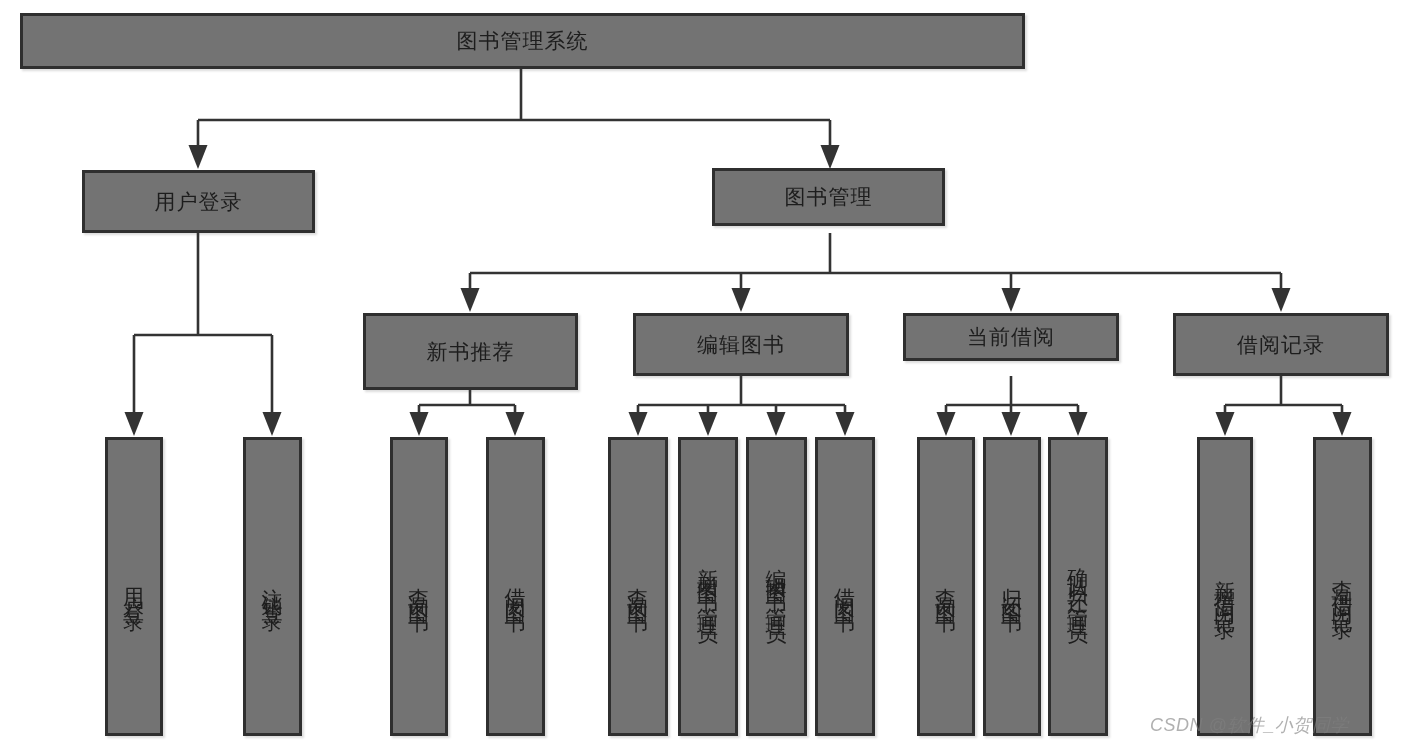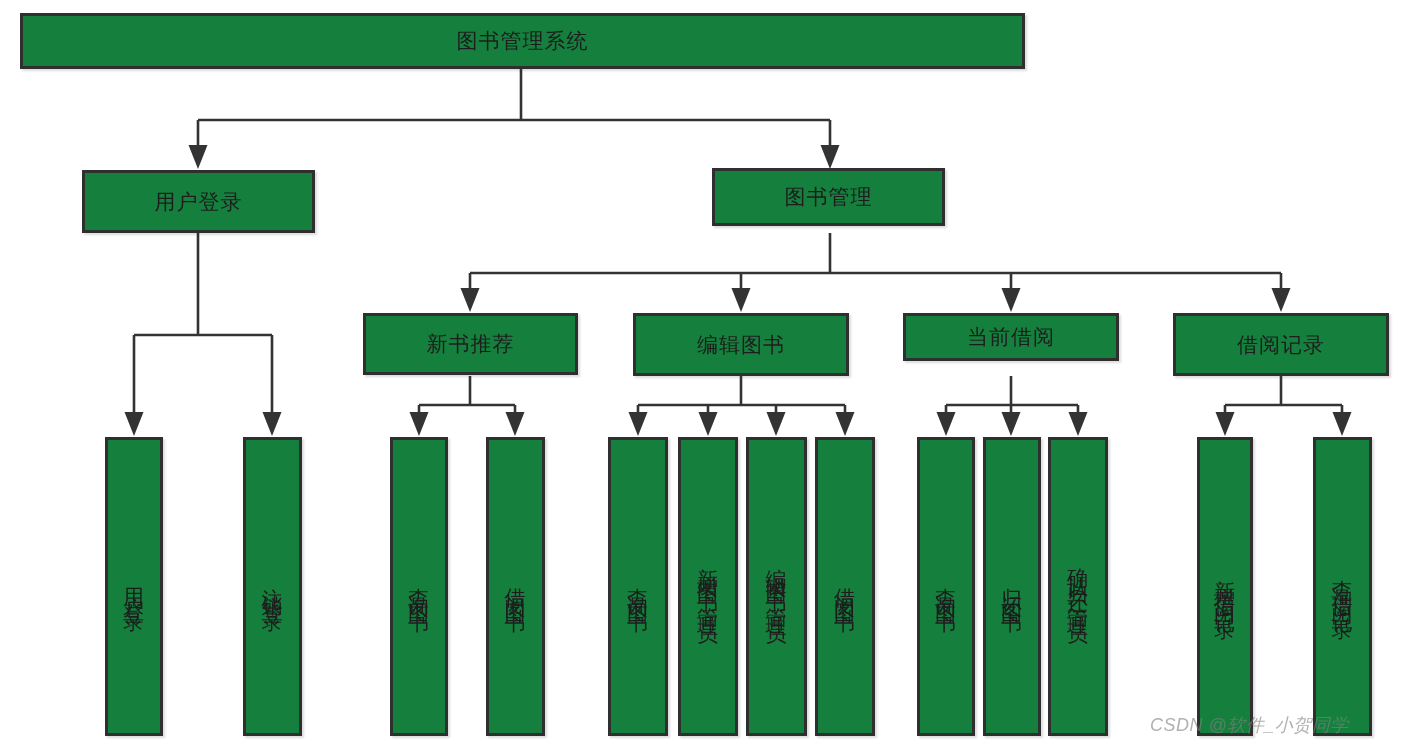--- a/index.html
+++ b/index.html
@@ -9,21 +9,21 @@
     background:#ffffff;
     overflow:hidden;
     font-family:"Liberation Sans", sans-serif;
   }
   .wires {
     position:absolute; left:0; top:0; width:1405px; height:747px;
     z-index:0; pointer-events:none;
   }
   .box {
     position:absolute;
-    background:#15803d;
+    background:#737373;
     border:3px solid #2f2f2f;
     box-sizing:border-box;
     display:flex; align-items:center; justify-content:center;
     box-shadow:2px 2px 2px rgba(60,60,60,0.18);
     z-index:1;
   }
   .hbox .lbl {
     font-size:21px; color:#1d1d1d; letter-spacing:1px; white-space:nowrap;
   }
   .vbox .vlbl {
@@ -96,21 +96,21 @@
     <span class="lbl">图书管理系统</span>
   </div>
 
   <div class="box hbox" style="left:82px;top:170px;width:233px;height:63px">
     <span class="lbl">用户登录</span>
   </div>
   <div class="box hbox" style="left:712px;top:168px;width:233px;height:58px">
     <span class="lbl">图书管理</span>
   </div>
 
-  <div class="box hbox" style="left:363px;top:313px;width:215px;height:62px">
+  <div class="box hbox" style="left:363px;top:313px;width:215px;height:77px">
     <span class="lbl">新书推荐</span>
   </div>
   <div class="box hbox" style="left:633px;top:313px;width:216px;height:63px">
     <span class="lbl">编辑图书</span>
   </div>
   <div class="box hbox" style="left:903px;top:313px;width:216px;height:48px">
     <span class="lbl">当前借阅</span>
   </div>
   <div class="box hbox" style="left:1173px;top:313px;width:216px;height:63px">
     <span class="lbl">借阅记录</span>

